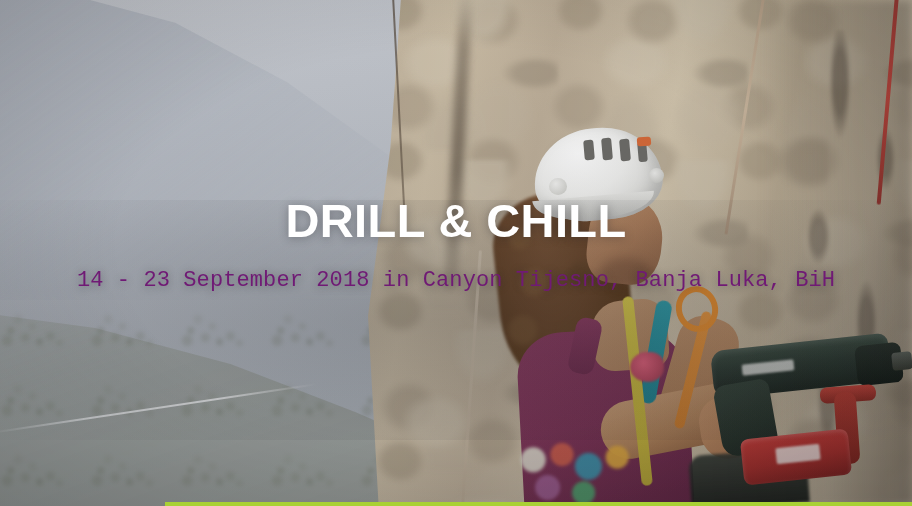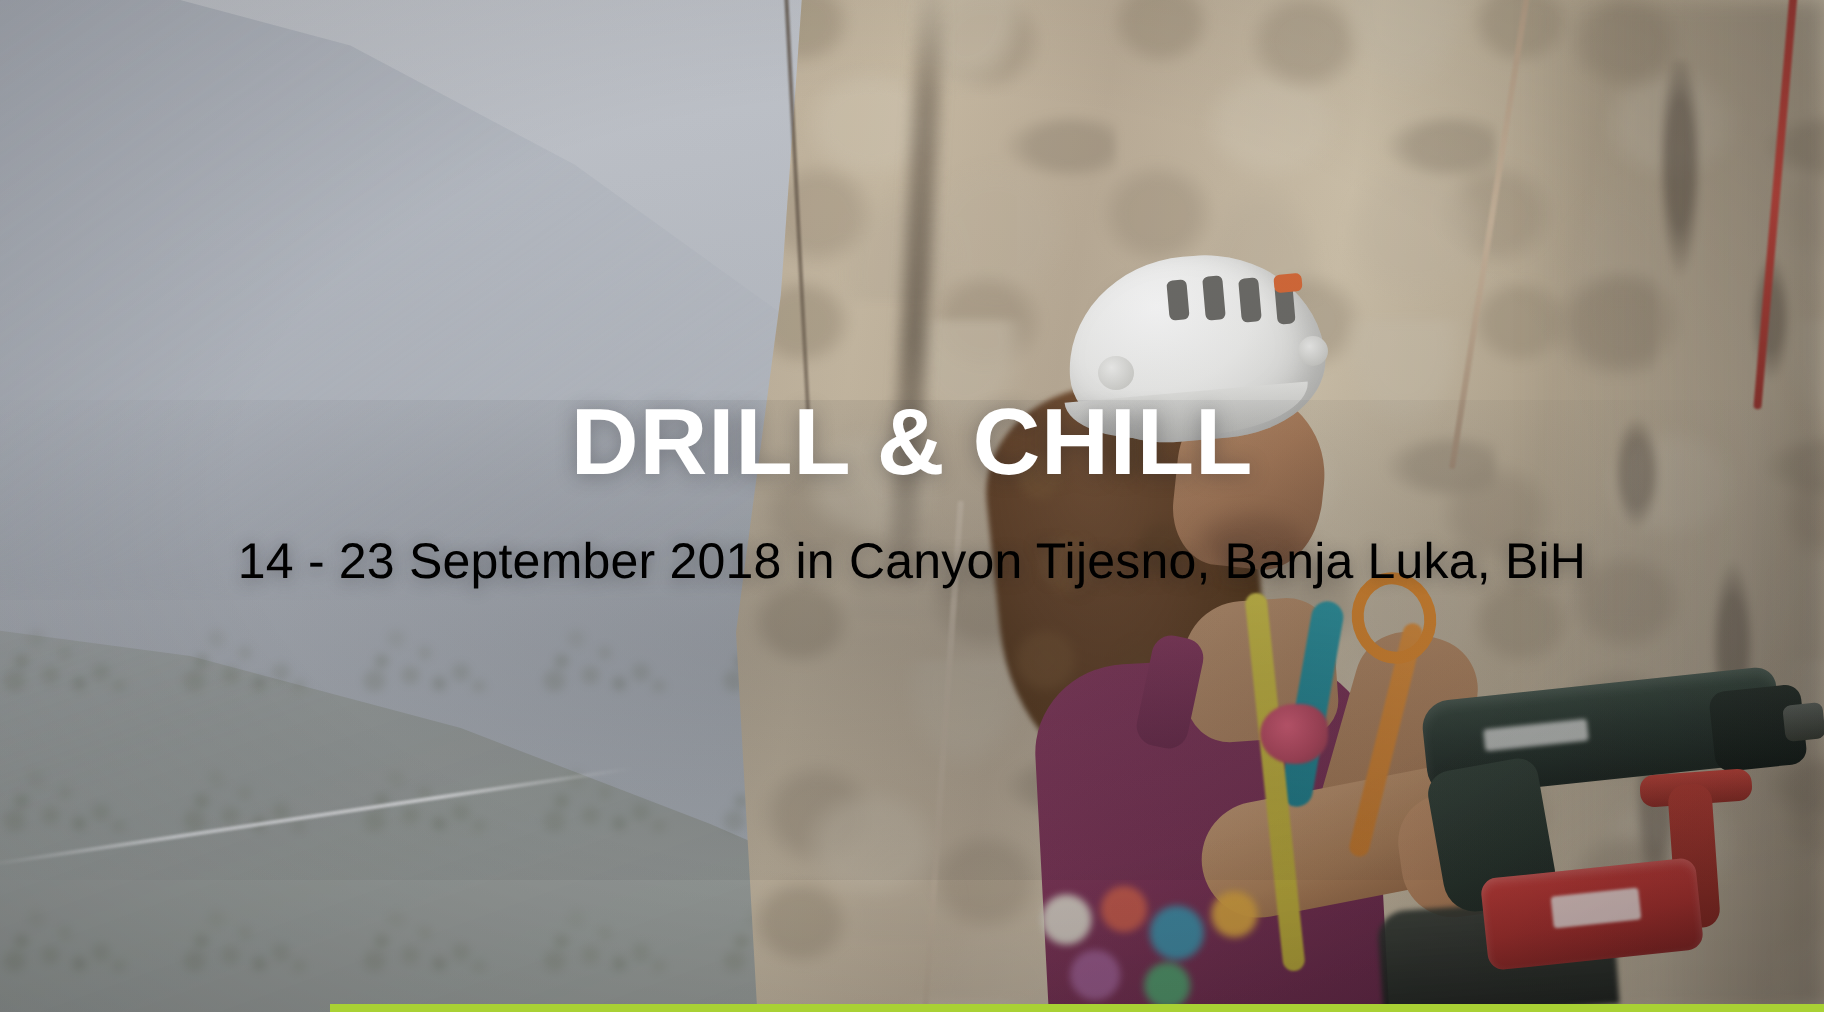--- a/index.html
+++ b/index.html
@@ -534,24 +534,24 @@
     font-size: 47px;
     line-height: 50px;
     letter-spacing: 0.4px;
     text-transform: uppercase;
     text-shadow: 0 1px 10px rgba(30,30,34,0.34);
     white-space: nowrap;
   }
   .hero-title .line { display: block; }
   .hero-subtitle {
     margin: 23px 0 0 0;
-    color: #000000;
-    font-family: Liberation Sans, sans-serif;
+    color: #701a75;
+    font-family: Liberation Mono, monospace;
     font-weight: normal;
-    font-size: 25px;
+    font-size: 22px;
     line-height: 24px;
     letter-spacing: 0.1px;
     text-shadow: 0 1px 8px rgba(30,30,34,0.40);
     white-space: nowrap;
   }
 
   
   .load-bar {
     position: absolute;
     left: 0;

